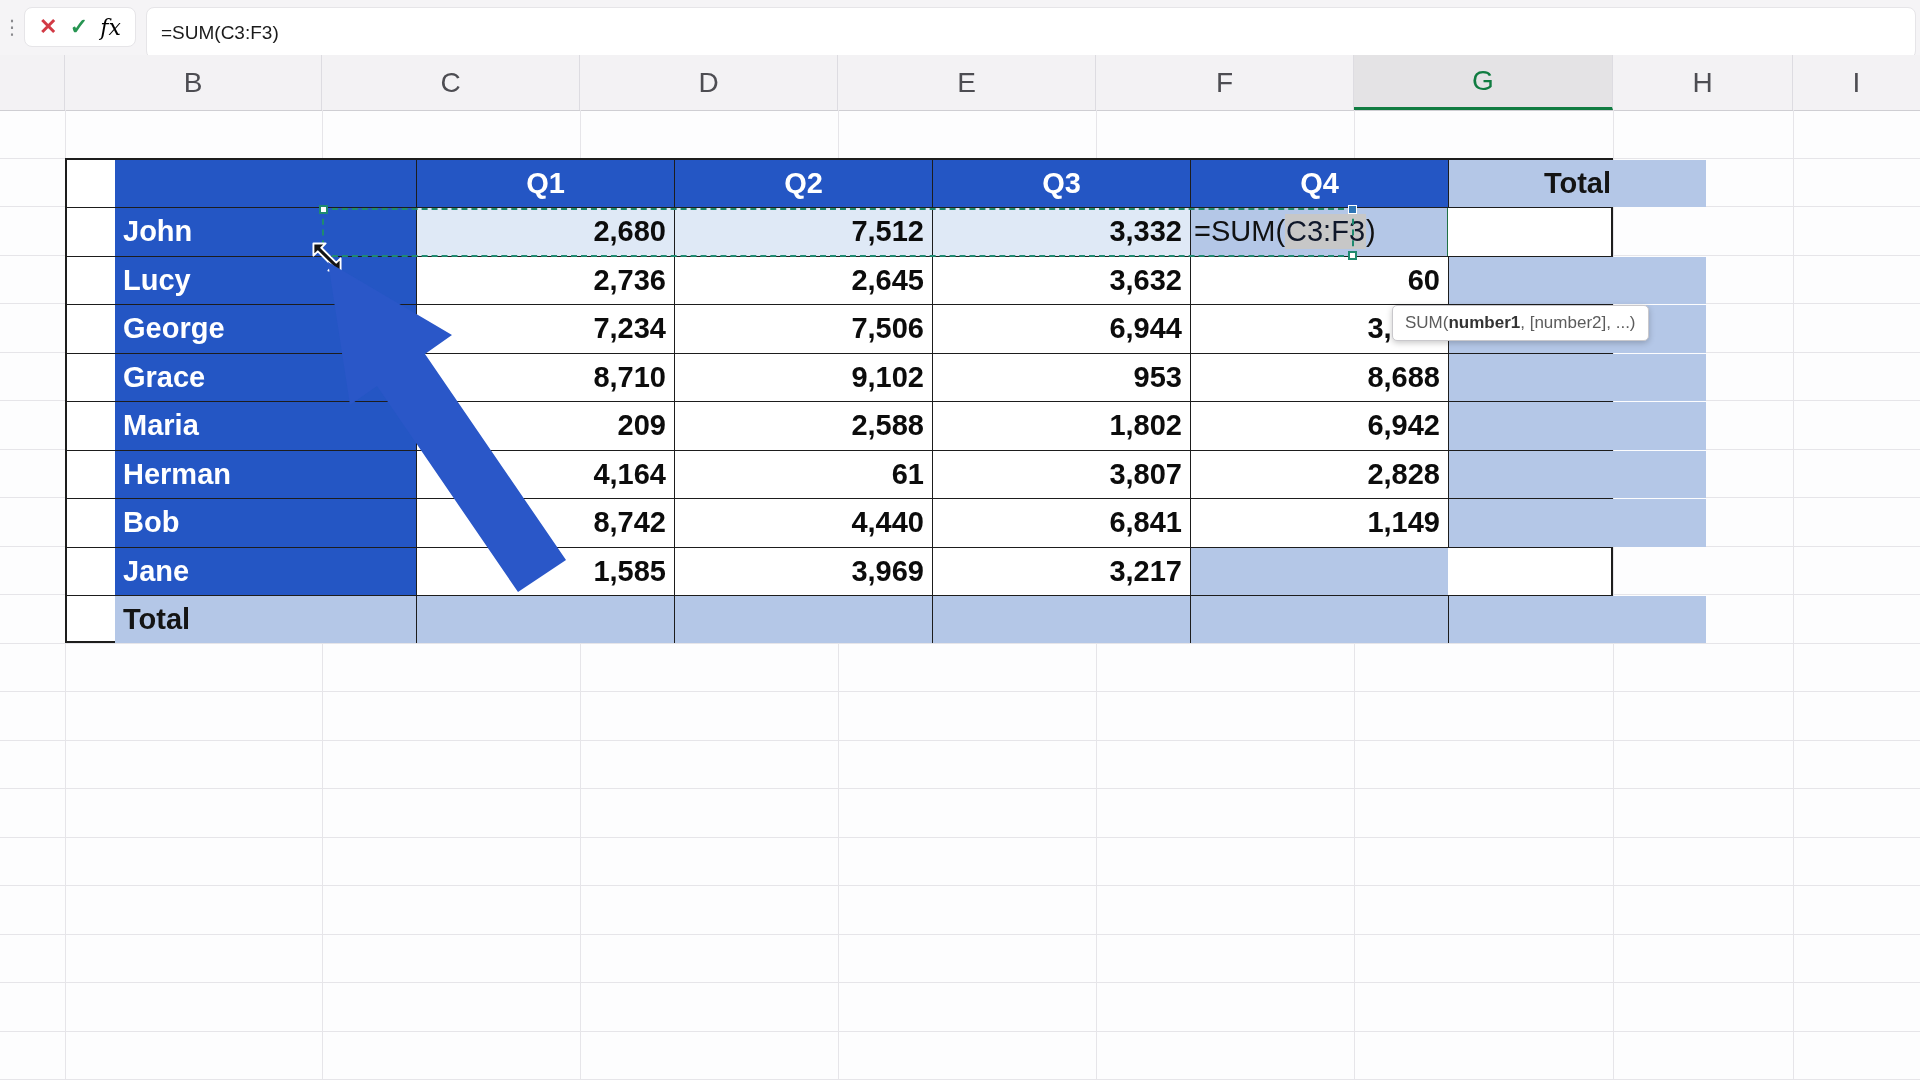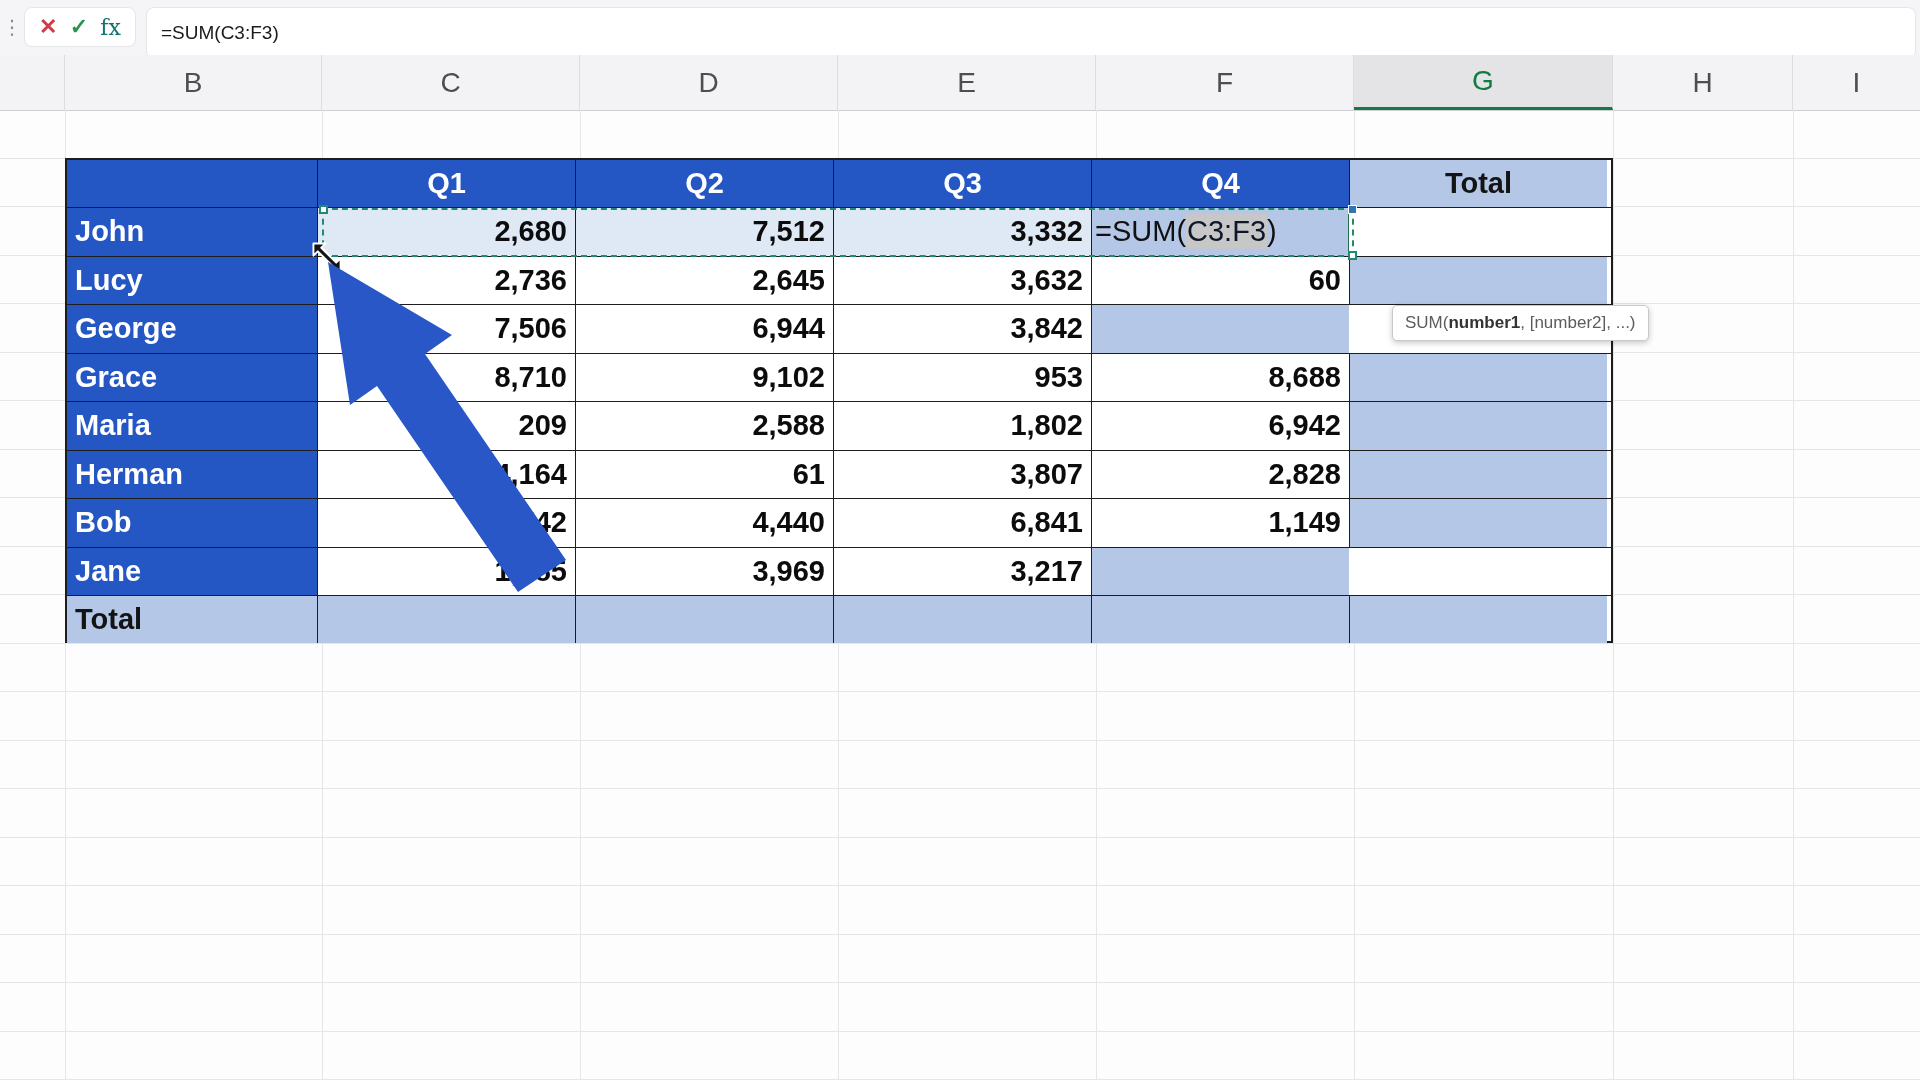--- a/index.html
+++ b/index.html
@@ -4,39 +4,39 @@
 <style>
   html,body{margin:0;padding:0;background:#fff;font-family:"Liberation Sans",sans-serif;}
   .stage{position:relative;width:1920px;height:1080px;overflow:hidden;background:#fdfdfe;}
 
   
   .topbar{position:absolute;left:0;top:0;width:1920px;height:55px;background:#f5f4f6;border-bottom:1px solid #dedde1;}
   .grip{position:absolute;left:2px;top:14px;color:#8a8a8e;font-size:20px;line-height:26px;letter-spacing:0;}
   .fnbox{position:absolute;left:24px;top:7px;width:112px;height:40px;background:#fff;border:1px solid #e6e5e8;border-radius:8px;display:flex;align-items:center;justify-content:space-around;padding:0 8px;box-sizing:border-box;}
   .btn-cancel{color:#d23a45;font-size:22px;font-weight:700;cursor:default;}
   .btn-enter{color:#279552;font-size:22px;font-weight:700;}
-  .btn-fx{color:#0f766e;font-size:22px;font-family:"DejaVu Serif",serif;}
+  .btn-fx{color:#000000;font-size:22px;font-style:italic;font-family:"DejaVu Serif",serif;}
   .fbar{position:absolute;left:146px;top:7px;right:4px;height:52px;background:#fff;border:1px solid #e6e5e8;border-radius:8px;display:flex;align-items:center;padding:0 14px;box-sizing:border-box;font-size:19px;color:#1b1b1b;}
 
   
   .colheads{position:absolute;left:0;top:55px;width:1920px;height:55px;background:#f3f2f4;border-bottom:1px solid #cfced3;display:flex;}
   .colhead{height:55px;display:flex;align-items:center;justify-content:center;font-size:28px;color:#4d4d52;border-right:1px solid #dddce1;box-sizing:border-box;}
   .colhead.active{background:#e4e3e5;color:#107c41;border-bottom:3px solid #107c41;}
 
   
   .hgrid{position:absolute;left:0;top:110px;width:1920px;height:970px;background:repeating-linear-gradient(to bottom,transparent 0px,transparent 47.5px,#e6e5e9 47.5px,#e6e5e9 48.5px);}
   .vline{position:absolute;top:110px;width:1px;height:970px;background:#e6e5e9;}
 
   
   .xl-table{position:absolute;left:65px;top:158px;width:1548px;height:485px;border:2px solid #1d1d1d;box-sizing:border-box;background:#fff;display:flex;flex-direction:column;}
-  .xl-row{display:flex;border-bottom:1.5px solid #1d1d1d;box-sizing:border-box;flex:none;}
+  .xl-row{display:flex;border-bottom:1.5px solid #1d1d1d;box-sizing:border-box;flex:none;padding-left:48px;}
   .xl-row:last-child{border-bottom:none;}
   .xl-cell{flex:none;box-sizing:border-box;border-right:1.5px solid #1d1d1d;display:flex;align-items:center;overflow:hidden;}
   .xl-cell:last-child{border-right:none;}
-  .w-b{width:251px;} .w-c{width:258px;} .w-d{width:258px;} .w-e{width:258px;} .w-f{width:258px;} .w-g{width:257px;}
+  .w-b{width:302px;} .w-c{width:258px;} .w-d{width:258px;} .w-e{width:258px;} .w-f{width:258px;} .w-g{width:257px;}
   .h-hdr{height:48px;} .h-data{height:48.5px;} .h-tot{height:46.5px;}
   .blue{background:#2456c4;}
   .lav{background:#b4c7e7;}
   .selfill{background:#dfe9f6;}
   .namecell{color:#fff;font-weight:700;font-size:29px;padding-left:8px;}
   .qhdr{color:#fff;font-weight:700;font-size:29px;justify-content:center;}
   .tothdr{color:#141414;font-weight:700;font-size:29px;justify-content:center;}
   .numcell{color:#0c0c0c;font-weight:700;font-size:29px;justify-content:flex-end;padding-right:8px;}
   .totlabel{color:#141414;font-weight:700;font-size:29px;padding-left:8px;}
 
@@ -127,20 +127,21 @@
       <div class="xl-cell w-b blue namecell">Lucy</div>
       <div class="xl-cell w-c numcell">2,736</div>
       <div class="xl-cell w-d numcell">2,645</div>
       <div class="xl-cell w-e numcell">3,632</div>
       <div class="xl-cell w-f numcell">60</div>
       <div class="xl-cell w-g lav"></div>
     </div>
 
     <div class="xl-row h-data">
       <div class="xl-cell w-b blue namecell">George</div>
+      <div class="xl-cell w-c numcell">7,234</div>
       <div class="xl-cell w-d numcell">7,506</div>
       <div class="xl-cell w-e numcell">6,944</div>
       <div class="xl-cell w-f numcell">3,842</div>
       <div class="xl-cell w-g lav"></div>
     </div>
 
     <div class="xl-row h-data">
       <div class="xl-cell w-b blue namecell">Grace</div>
       <div class="xl-cell w-c numcell">8,710</div>
       <div class="xl-cell w-d numcell">9,102</div>

